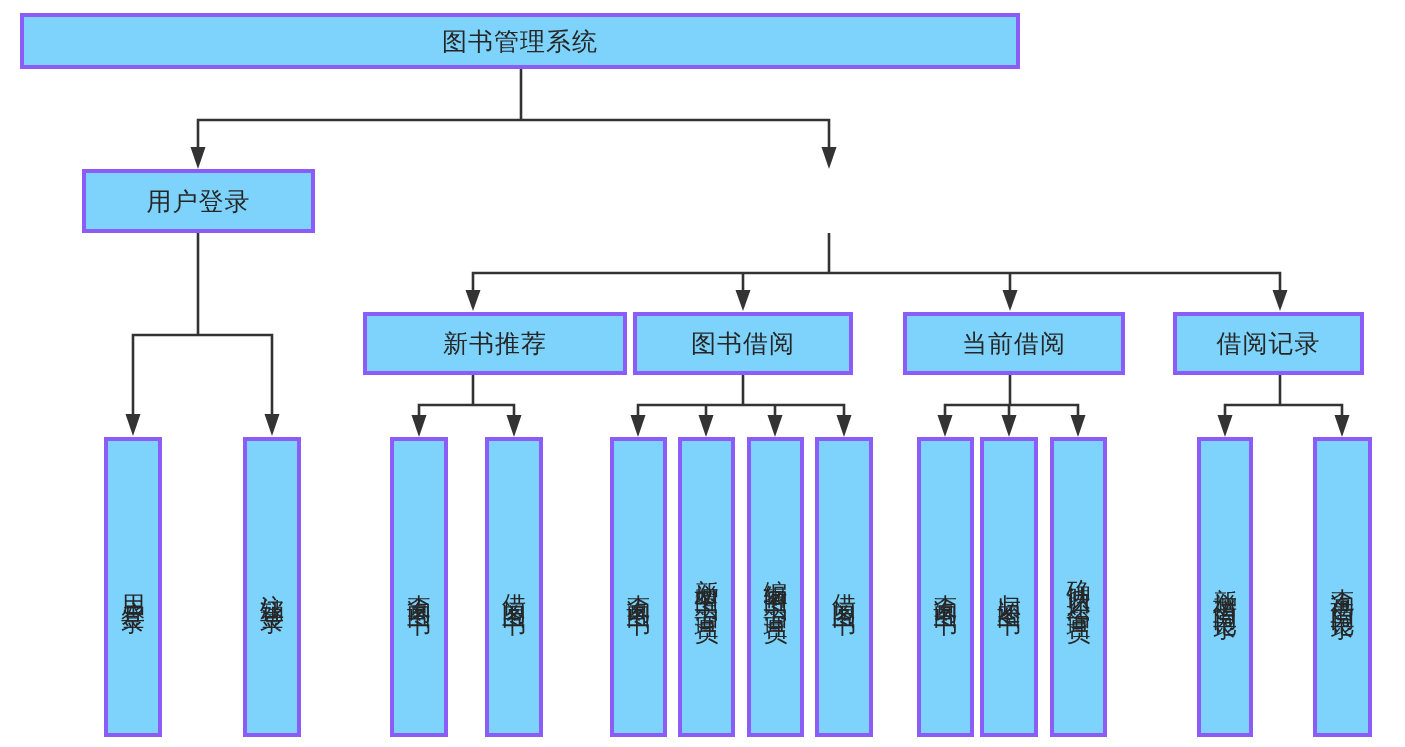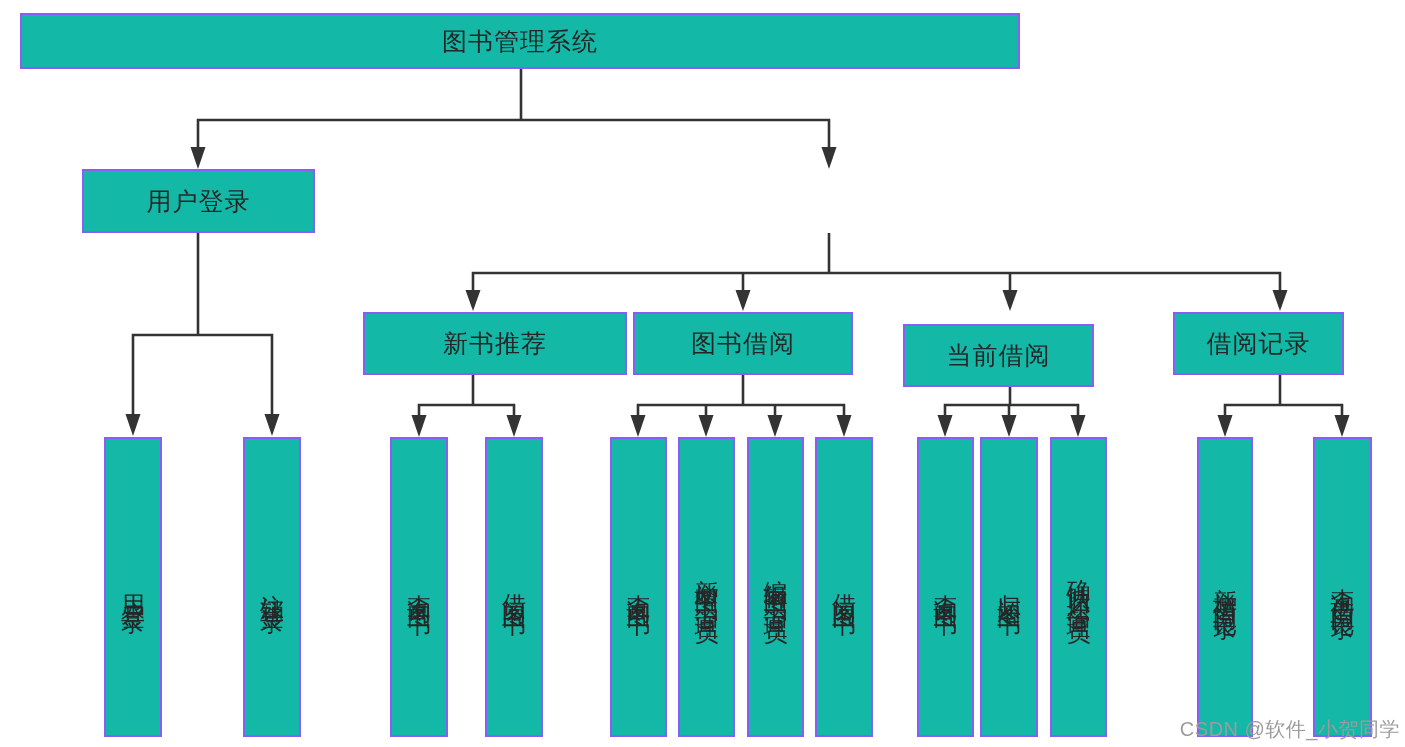--- a/index.html
+++ b/index.html
@@ -12,22 +12,22 @@
     font-family: "Liberation Sans", "DejaVu Sans", sans-serif;
     color: #262626;
   }
   .connector-layer {
     position: absolute;
     left: 0; top: 0;
   }
   .node {
     position: absolute;
     box-sizing: border-box;
-    background: #14b8a6;
-    border: 2px solid #8b5cf6;
+    background: #7dd3fc;
+    border: 4px solid #8b5cf6;
     display: flex;
     align-items: center;
     justify-content: center;
   }
   .node-h {
     font-size: 25px;
     letter-spacing: 1px;
     text-align: center;
     line-height: 1;
   }
@@ -106,22 +106,22 @@
       <polygon points="1334.5,415 1349.5,415 1342,437"></polygon>
     </g>
   </svg>
 
   <div class="node node-h" style="left:20px; top:13px; width:1000px; height:56px;">图书管理系统</div>
 
   <div class="node node-h" style="left:82px; top:169px; width:233px; height:64px;">用户登录</div>
 
   <div class="node node-h" style="left:363px; top:312px; width:264px; height:63px;">新书推荐</div>
   <div class="node node-h" style="left:633px; top:312px; width:220px; height:63px;">图书借阅</div>
-  <div class="node node-h" style="left:903px; top:312px; width:191px; height:63px;margin-top:12px;">当前借阅</div>
-  <div class="node node-h" style="left:1173px; top:312px; width:171px; height:63px;">借阅记录</div>
+  <div class="node node-h" style="left:903px; top:312px; width:222px; height:63px;">当前借阅</div>
+  <div class="node node-h" style="left:1173px; top:312px; width:191px; height:63px;">借阅记录</div>
 
   <div class="node node-v" style="left:104px; top:437px; width:58px; height:300px;">
     <span class="vtext">用户登录</span>
   </div>
   <div class="node node-v" style="left:243px; top:437px; width:58px; height:300px;">
     <span class="vtext">注销登录</span>
   </div>
 
   <div class="node node-v" style="left:390px; top:437px; width:58px; height:300px;">
     <span class="vtext">查询图书</span>
@@ -153,15 +153,14 @@
     <span class="vtext">确认归还（管理员）</span>
   </div>
 
   <div class="node node-v" style="left:1197px; top:437px; width:56px; height:300px;">
     <span class="vtext">新增借阅记录</span>
   </div>
   <div class="node node-v" style="left:1313px; top:437px; width:59px; height:300px;">
     <span class="vtext">查询借阅记录</span>
   </div>
 
-  <div class="watermark">CSDN @软件_小贺同学</div>
 
 </div>
 
 </body></html>

